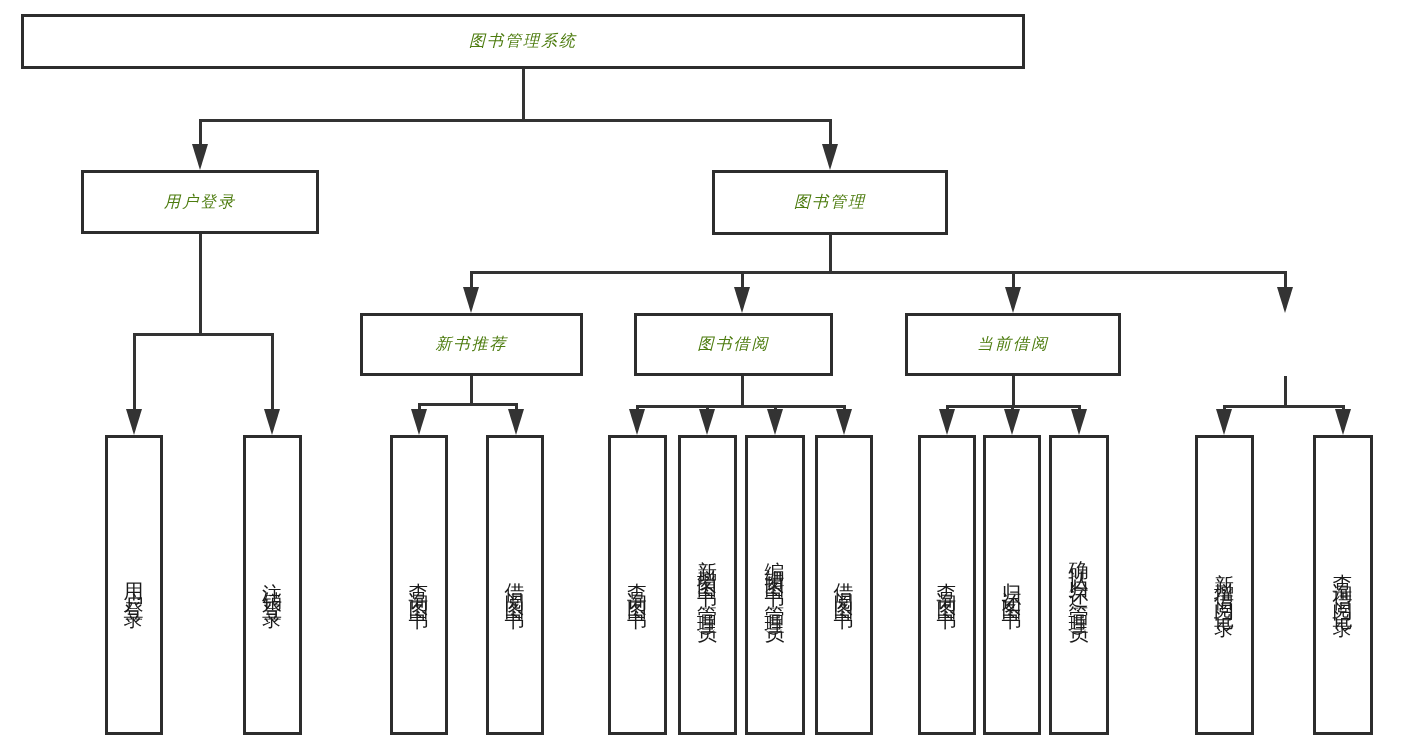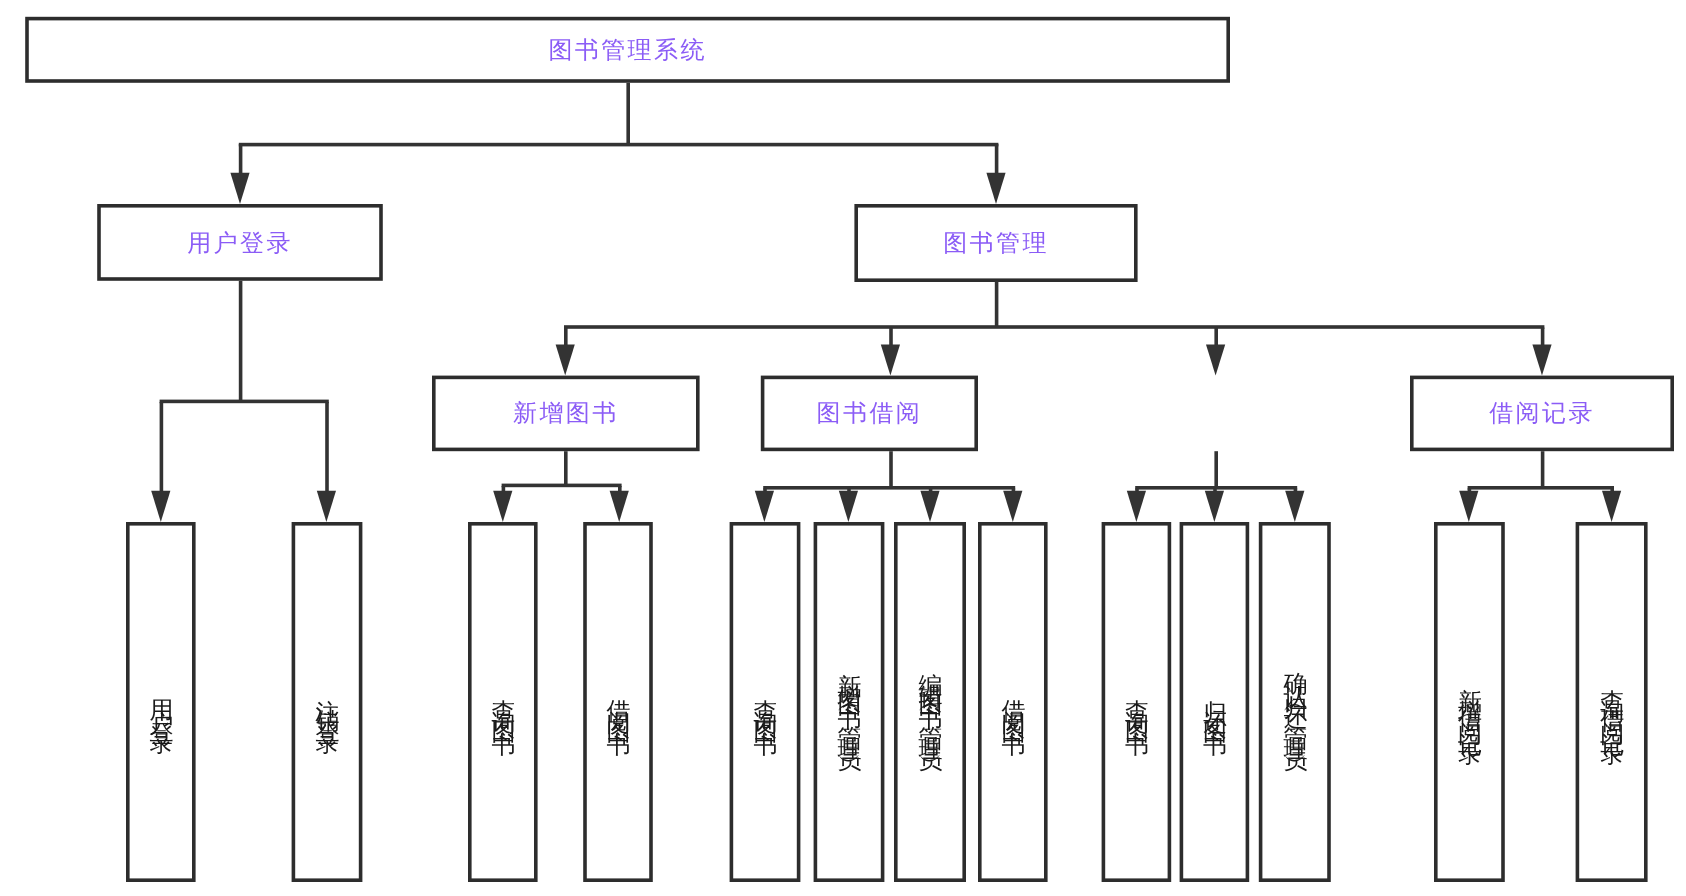--- a/index.html
+++ b/index.html
@@ -1,44 +1,44 @@
 <!DOCTYPE html>
 <html><head>
 <meta charset="utf-8">
 <title>图书管理系统</title>
 <style>
   html,body{margin:0;padding:0;background:#ffffff;}
   .stage{position:relative;width:1405px;height:747px;background:#ffffff;
          font-family:"Liberation Sans", sans-serif;overflow:hidden;}
   .box{position:absolute;box-sizing:border-box;border:3px solid #2d2d2d;background:#ffffff;
        display:flex;align-items:center;justify-content:center;}
-  .hb{font-size:20px;letter-spacing:2px;color:#8b5cf6;white-space:nowrap;}
+  .hb{font-size:16px;letter-spacing:2px;color:#4d7c0f;white-space:nowrap;font-style:italic;}
   .vt{writing-mode:vertical-rl;text-orientation:mixed;font-size:20px;letter-spacing:9px;
       line-height:1.1;color:#1a1a1a;}
   .v,.h,.a{position:absolute;display:block;}
   .v{width:3px;background:#333333;}
   .h{height:3px;background:#333333;}
   .a{width:0;height:0;border-left:8px solid transparent;border-right:8px solid transparent;
      border-top:26px solid #333333;}
   .wm{position:absolute;right:5px;bottom:2px;font-size:21px;letter-spacing:1px;
       color:rgba(193,197,204,0.95);white-space:nowrap;}
 </style>
 </head>
 <body>
 
 <div class="stage">
 
   <div class="box hb" style="left:21px;top:14px;width:1004px;height:55px">图书管理系统</div>
 
   <div class="box hb" style="left:81px;top:170px;width:238px;height:64px">用户登录</div>
   <div class="box hb" style="left:712px;top:170px;width:236px;height:65px">图书管理</div>
 
-  <div class="box hb" style="left:360px;top:313px;width:223px;height:63px">新增图书</div>
-  <div class="box hb" style="left:634px;top:313px;width:181px;height:63px">图书借阅</div>
-  <div class="box hb" style="left:1175px;top:313px;width:220px;height:63px">借阅记录</div>
+  <div class="box hb" style="left:360px;top:313px;width:223px;height:63px">新书推荐</div>
+  <div class="box hb" style="left:634px;top:313px;width:199px;height:63px">图书借阅</div>
+  <div class="box hb" style="left:905px;top:313px;width:216px;height:63px">当前借阅</div>
 
   <div class="box" style="left:105px;top:435px;width:58px;height:300px">
     <span class="vt">用户登录</span>
     </div>
   <div class="box" style="left:243px;top:435px;width:59px;height:300px">
     <span class="vt">注销登录</span>
     </div>
 
   <div class="box" style="left:390px;top:435px;width:58px;height:300px">
     <span class="vt">查询图书</span>

